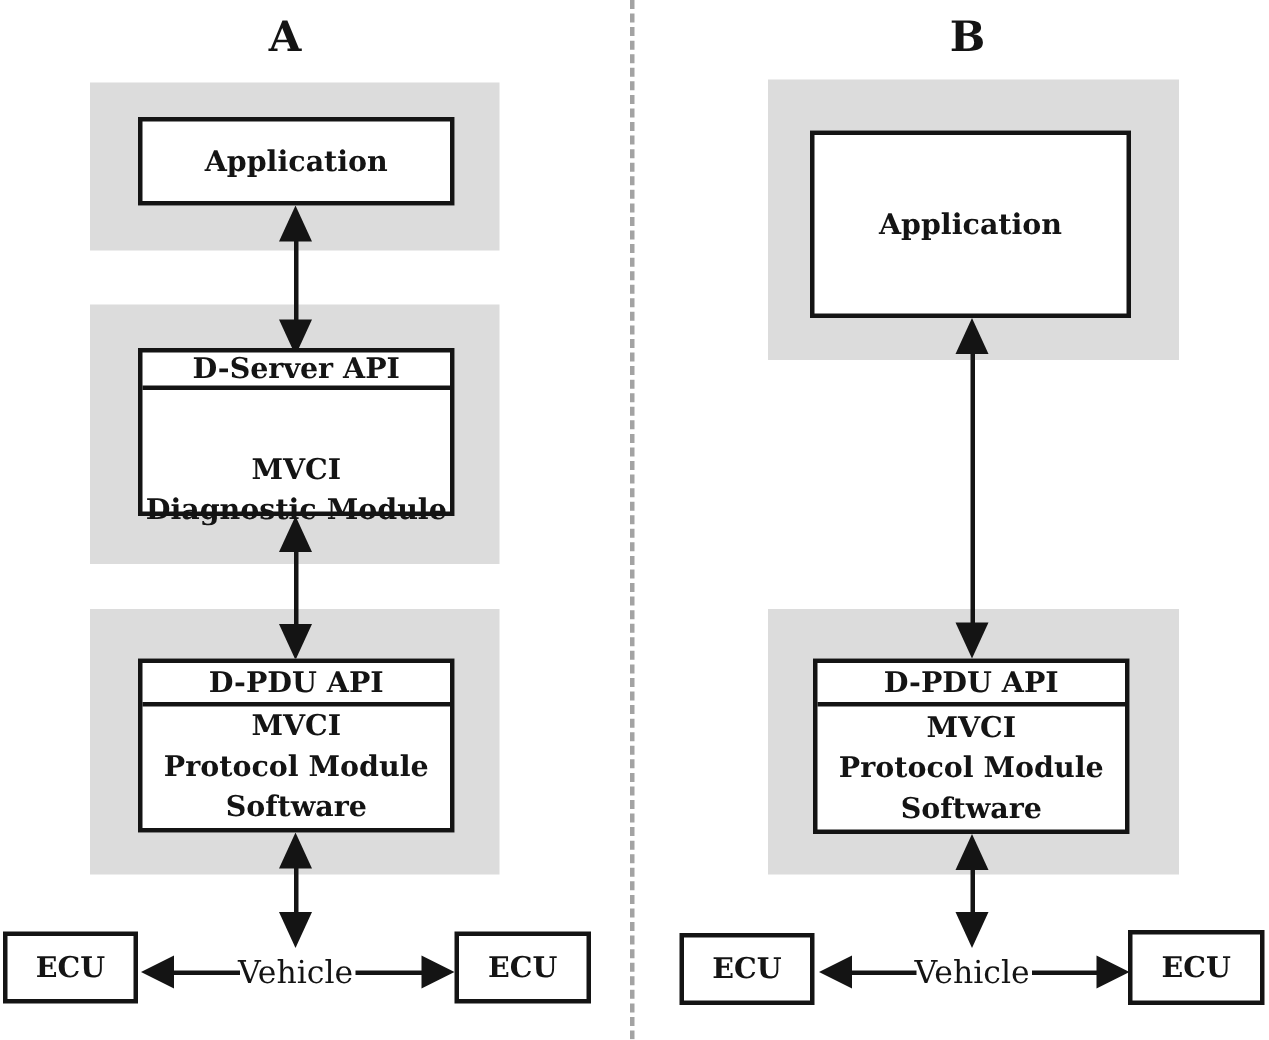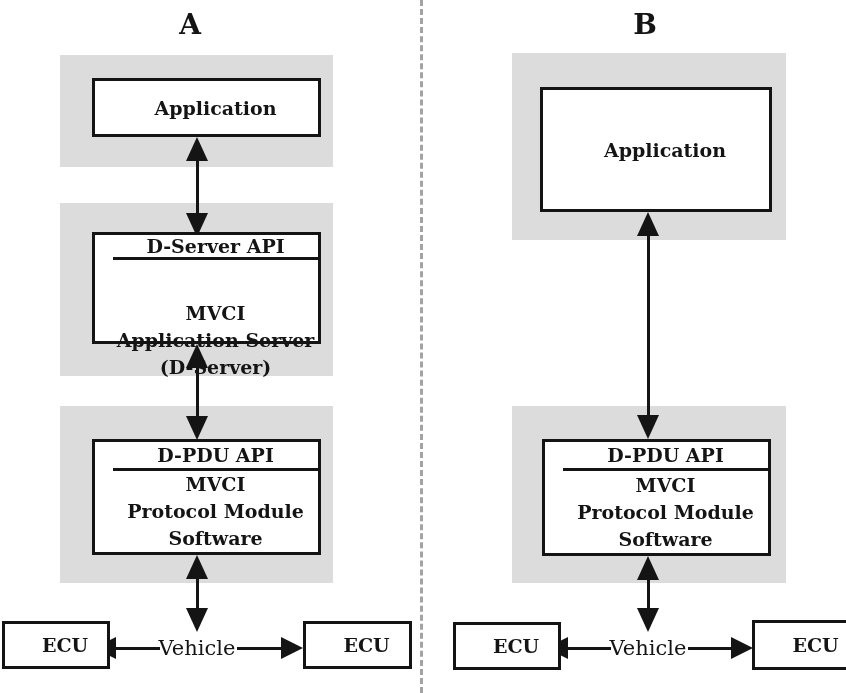--- a/index.html
+++ b/index.html
@@ -13,21 +13,21 @@
     border-left:3px dashed #a3a3a3; z-index:0;
   }
   .col-title {
     position:absolute; width:90px; text-align:center;
     font-size:28px; font-weight:bold; z-index:4;
   }
   .panel { position:absolute; background:#dcdcdc; z-index:1; }
   .box {
     position:absolute; background:#ffffff; border:3px solid #141414;
     z-index:3; display:flex; align-items:center; justify-content:center;
-    font-weight:bold; font-size:19px; text-align:center;padding-left:18px;
+    font-weight:bold; font-size:19px; text-align:center;
   }
   .box.split { flex-direction:column; align-items:stretch; justify-content:flex-start; }
   .box-header {
     height:26px; border-bottom:3px solid #141414;
     display:flex; align-items:center; justify-content:center;
     font-weight:bold; font-size:19px;
   }
   .box-body {
     flex:1; display:flex; flex-direction:column;
     align-items:center; justify-content:center; line-height:27px;
@@ -82,22 +82,21 @@
     <i class="head up"></i>
     <i class="line"></i>
     <i class="head down"></i>
   </div>
 
   <div class="panel" style="left:60px; top:203px; width:273px; height:173px;"></div>
   <div class="box split" style="left:92px; top:232px; width:205px; height:106px;gap:40px;">
     <div class="box-header">D-Server API</div>
     <div class="box-body">
       <div>MVCI</div>
-      <div>Application Server</div>
-      <div>(D-Server)</div>
+      <div>Diagnostic Module</div>
     </div>
   </div>
 
   <div class="v-arrow" style="left:185px; top:344px; height:96px;">
     <i class="head up"></i>
     <i class="line"></i>
     <i class="head down"></i>
   </div>
 
   <div class="panel" style="left:60px; top:406px; width:273px; height:177px;"></div>

